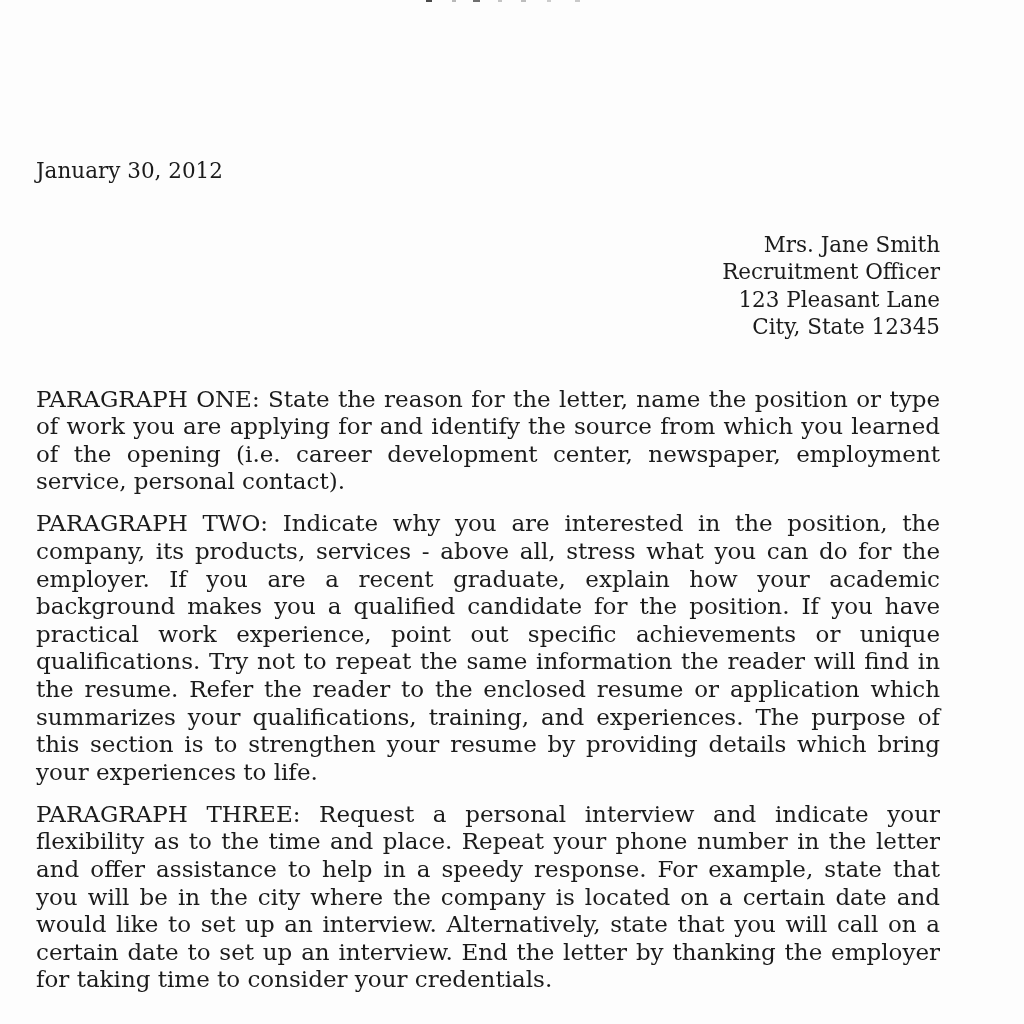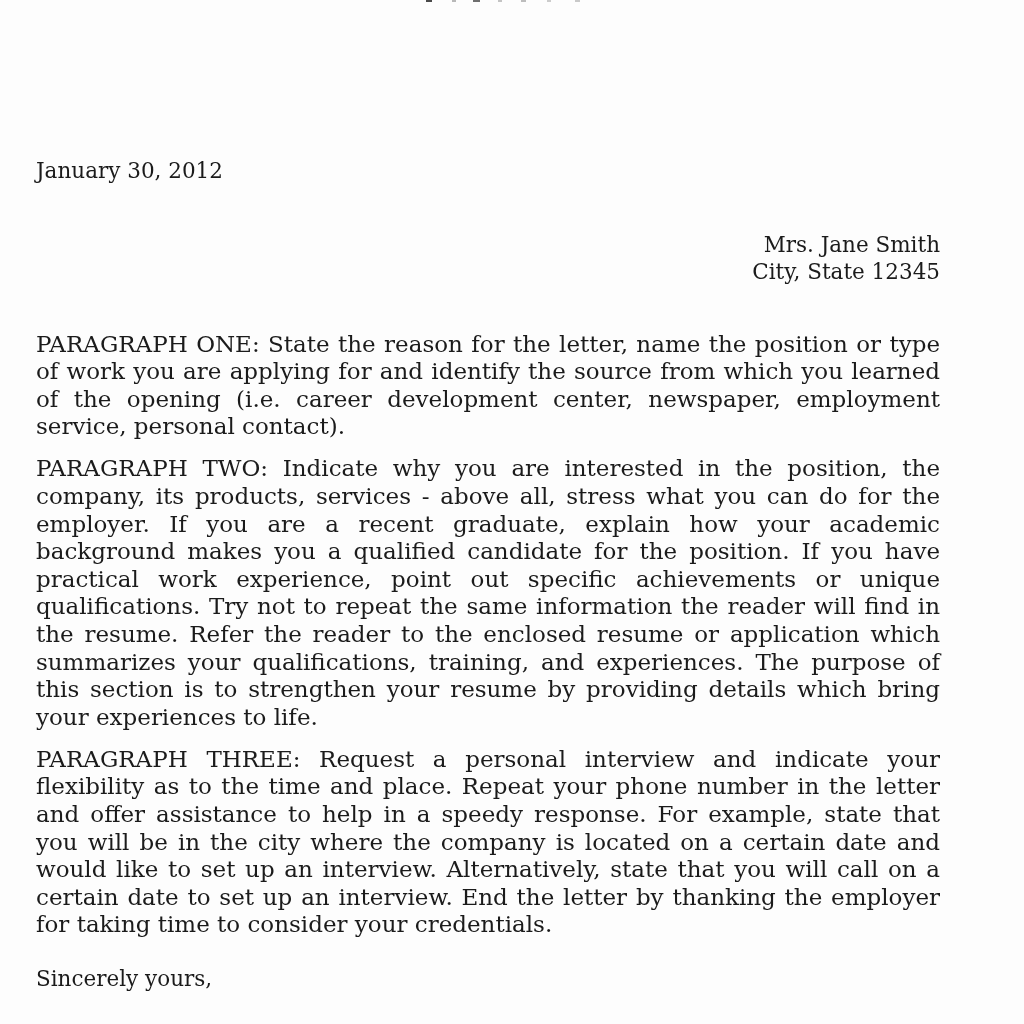--- a/index.html
+++ b/index.html
@@ -86,20 +86,22 @@
     <span class="speck" style="left:547px; width:4px; background:#cccccc;"></span>
     <span class="speck" style="left:575px; width:5px; background:#c9c9c9;"></span>
   </div>
 
   <div class="content">
 
     <p class="line date-line">January 30, 2012</p>
 
     <div class="address-block">
       <p class="line">Mrs. Jane Smith</p>
+      <p class="line">Recruitment Officer</p>
+      <p class="line">123 Pleasant Lane</p>
       <p class="line">City, State 12345</p>
     </div>
 
 
     <p class="body-para">PARAGRAPH ONE: State the reason for the letter, name the position or type of work you are applying for and identify the source from which you learned of the opening (i.e.  career development center, newspaper, employment service, personal contact).</p>
 
     <p class="body-para">PARAGRAPH TWO: Indicate why you are interested in the position, the company, its products, services - above all, stress what you can do for the employer. If you are a recent graduate, explain how your academic background makes you a qualified candidate for the position.  If you have practical work experience, point out specific achievements or unique qualifications. Try not to repeat the same information the reader will find in the resume. Refer the reader to the enclosed resume or application which summarizes your qualifications, training, and experiences. The purpose of this section is to strengthen your resume by providing details which bring your experiences to life.</p>
 
     <p class="body-para">PARAGRAPH THREE: Request a personal interview and indicate your flexibility as to the time and place.  Repeat your phone number in the letter and offer assistance to help in a speedy response. For example, state that you will be in the city where the company is located on a certain date and would like to set up an interview. Alternatively, state that you will call on a certain date to set up an interview. End the letter by thanking the employer for taking time to consider your credentials.</p>
 

